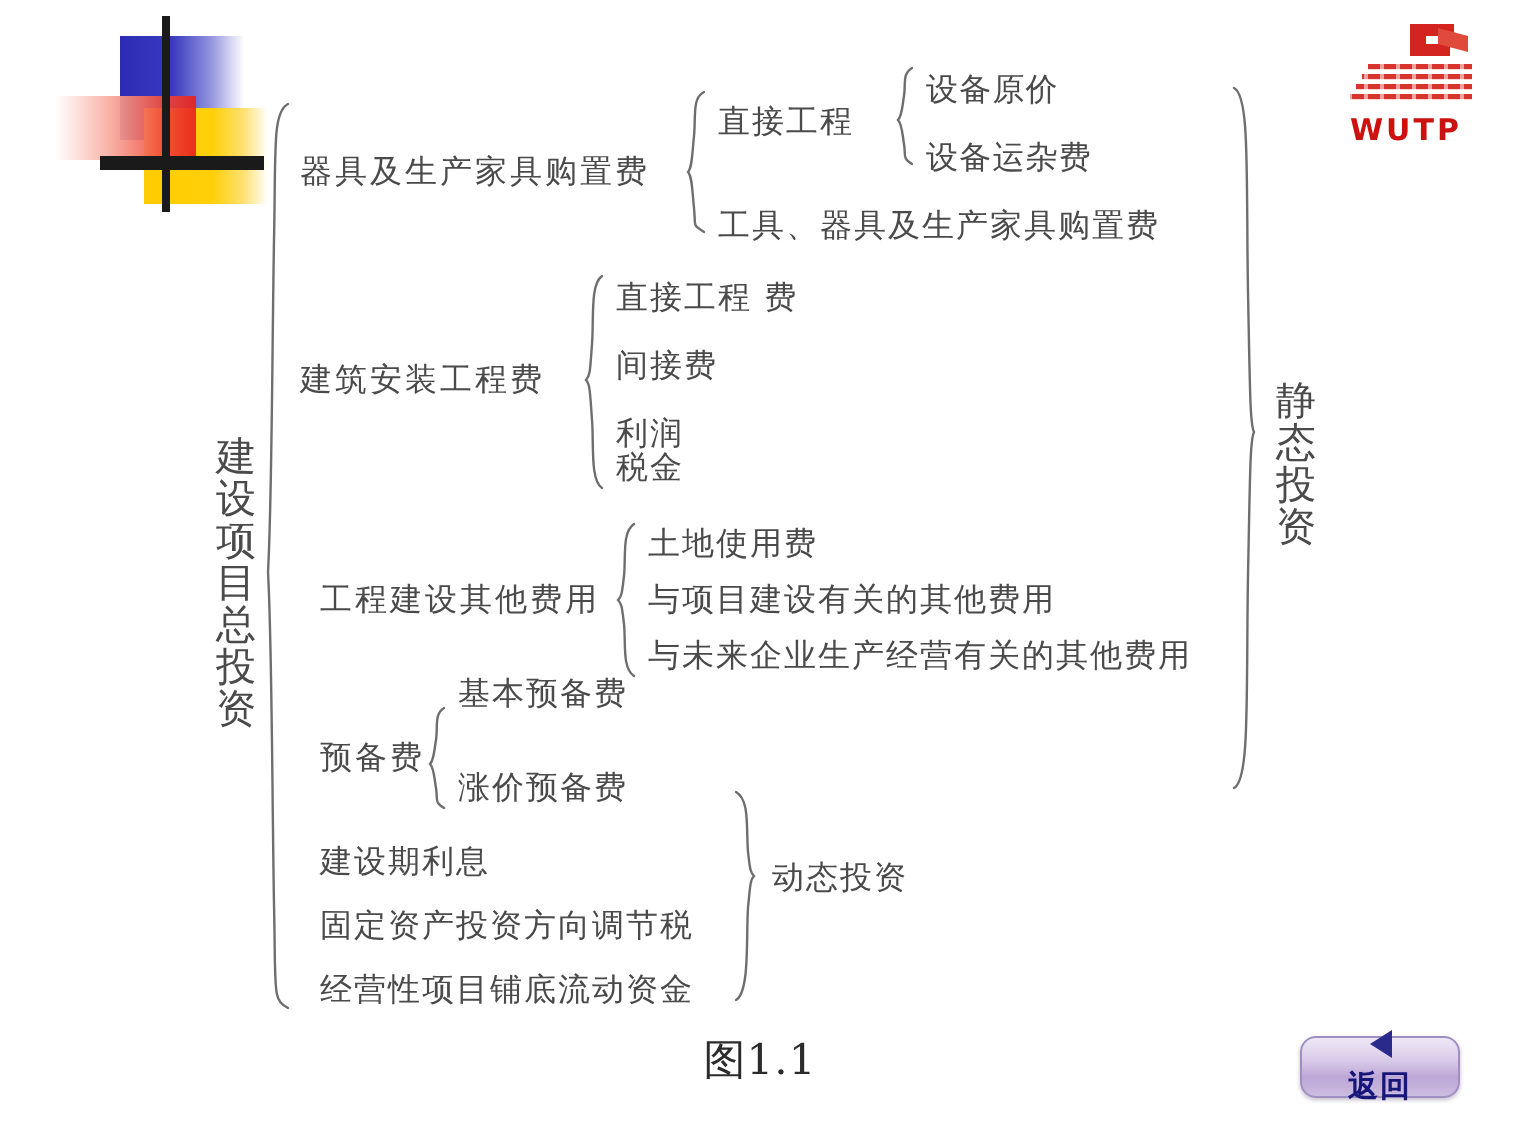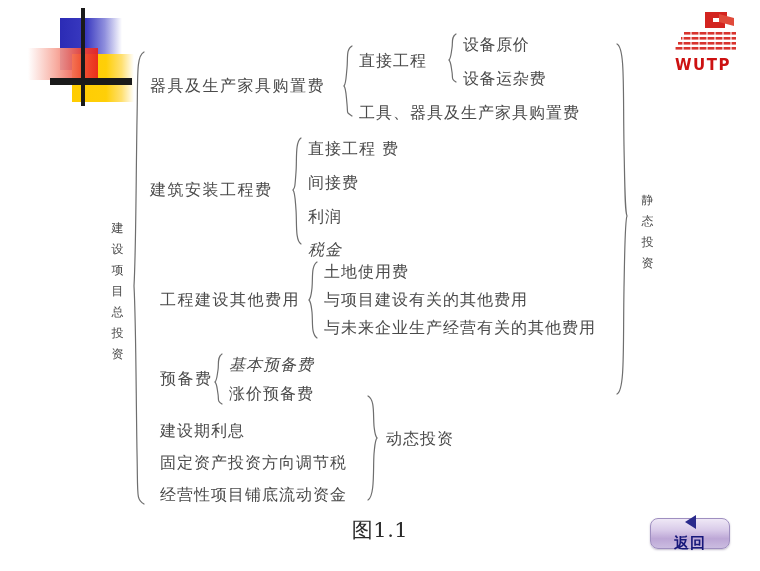--- a/index.html
+++ b/index.html
@@ -105,21 +105,21 @@
     white-space: nowrap;
     font-family: "DejaVu Sans", "Liberation Sans", sans-serif;
   }
   .node.l1 { letter-spacing: 1.5px; }
   .node.l2 { letter-spacing: 1.0px; }
   .node.l3 { letter-spacing: 0.6px; }
 
   .vnode {
     position: absolute;
     color: #4a4a4a;
-    font-size: 12px;
+    font-size: 20px;
     width: 19px;
     line-height: 21px;
     text-align: center;
     font-family: "DejaVu Sans", "Liberation Sans", sans-serif;
   }
 
   
   .brace-layer {
     position: absolute;
     left: 0;
@@ -270,29 +270,29 @@
   <div class="node l3" style="left:463px; top:35px;">设备原价</div>
 
   <div class="node l3" style="left:463px; top:69px;">设备运杂费</div>
 
   <div class="node l2" style="left:308px; top:139px;">直接工程 费</div>
 
   <div class="node l2" style="left:308px; top:173px;">间接费</div>
 
   <div class="node l2" style="left:308px; top:207px;">利润</div>
 
-  <div class="node l2" style="left:308px; top:240px;font-style:italic;">税金</div>
+  <div class="node l2" style="left:308px; top:224px;">税金</div>
 
   <div class="node l2" style="left:324px; top:262px;">土地使用费</div>
 
   <div class="node l2" style="left:324px; top:290px;">与项目建设有关的其他费用</div>
 
   <div class="node l2" style="left:324px; top:318px;">与未来企业生产经营有关的其他费用</div>
 
-  <div class="node l2" style="left:229px; top:355px;font-style:italic;">基本预备费</div>
+  <div class="node l2" style="left:229px; top:337px;">基本预备费</div>
 
   <div class="node l2" style="left:229px; top:384px;">涨价预备费</div>
 
   <div class="vnode" style="left:638px; top:190px;">静态投资</div>
 
   <div class="node l2" style="left:386px; top:429px;">动态投资</div>
 
   <div class="caption">图1.1</div>
 
   <div class="back-btn">

